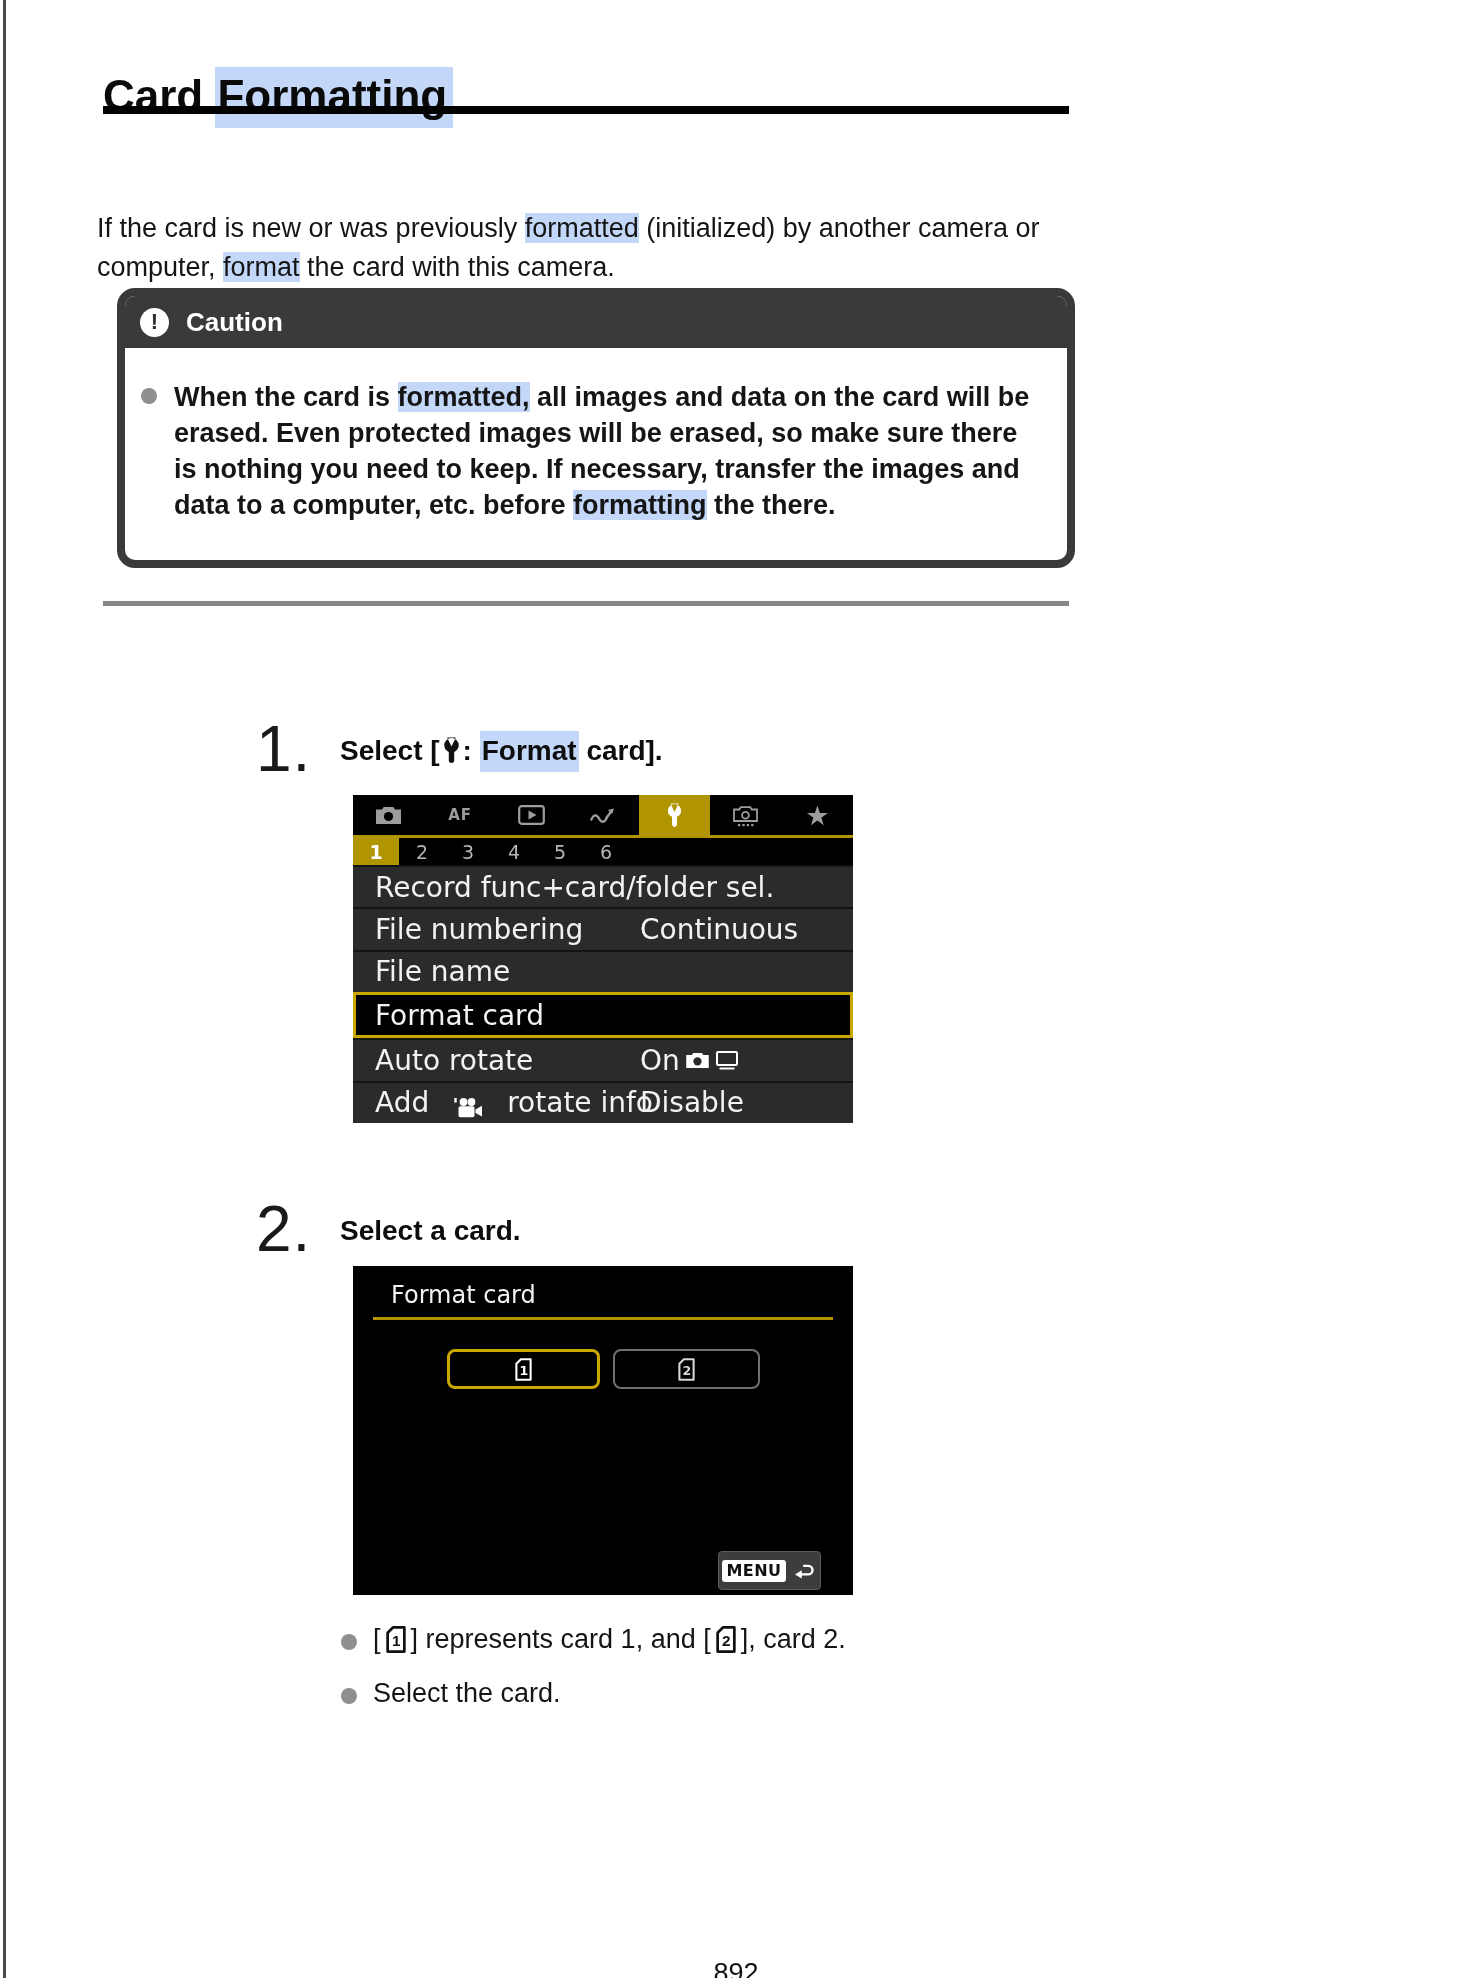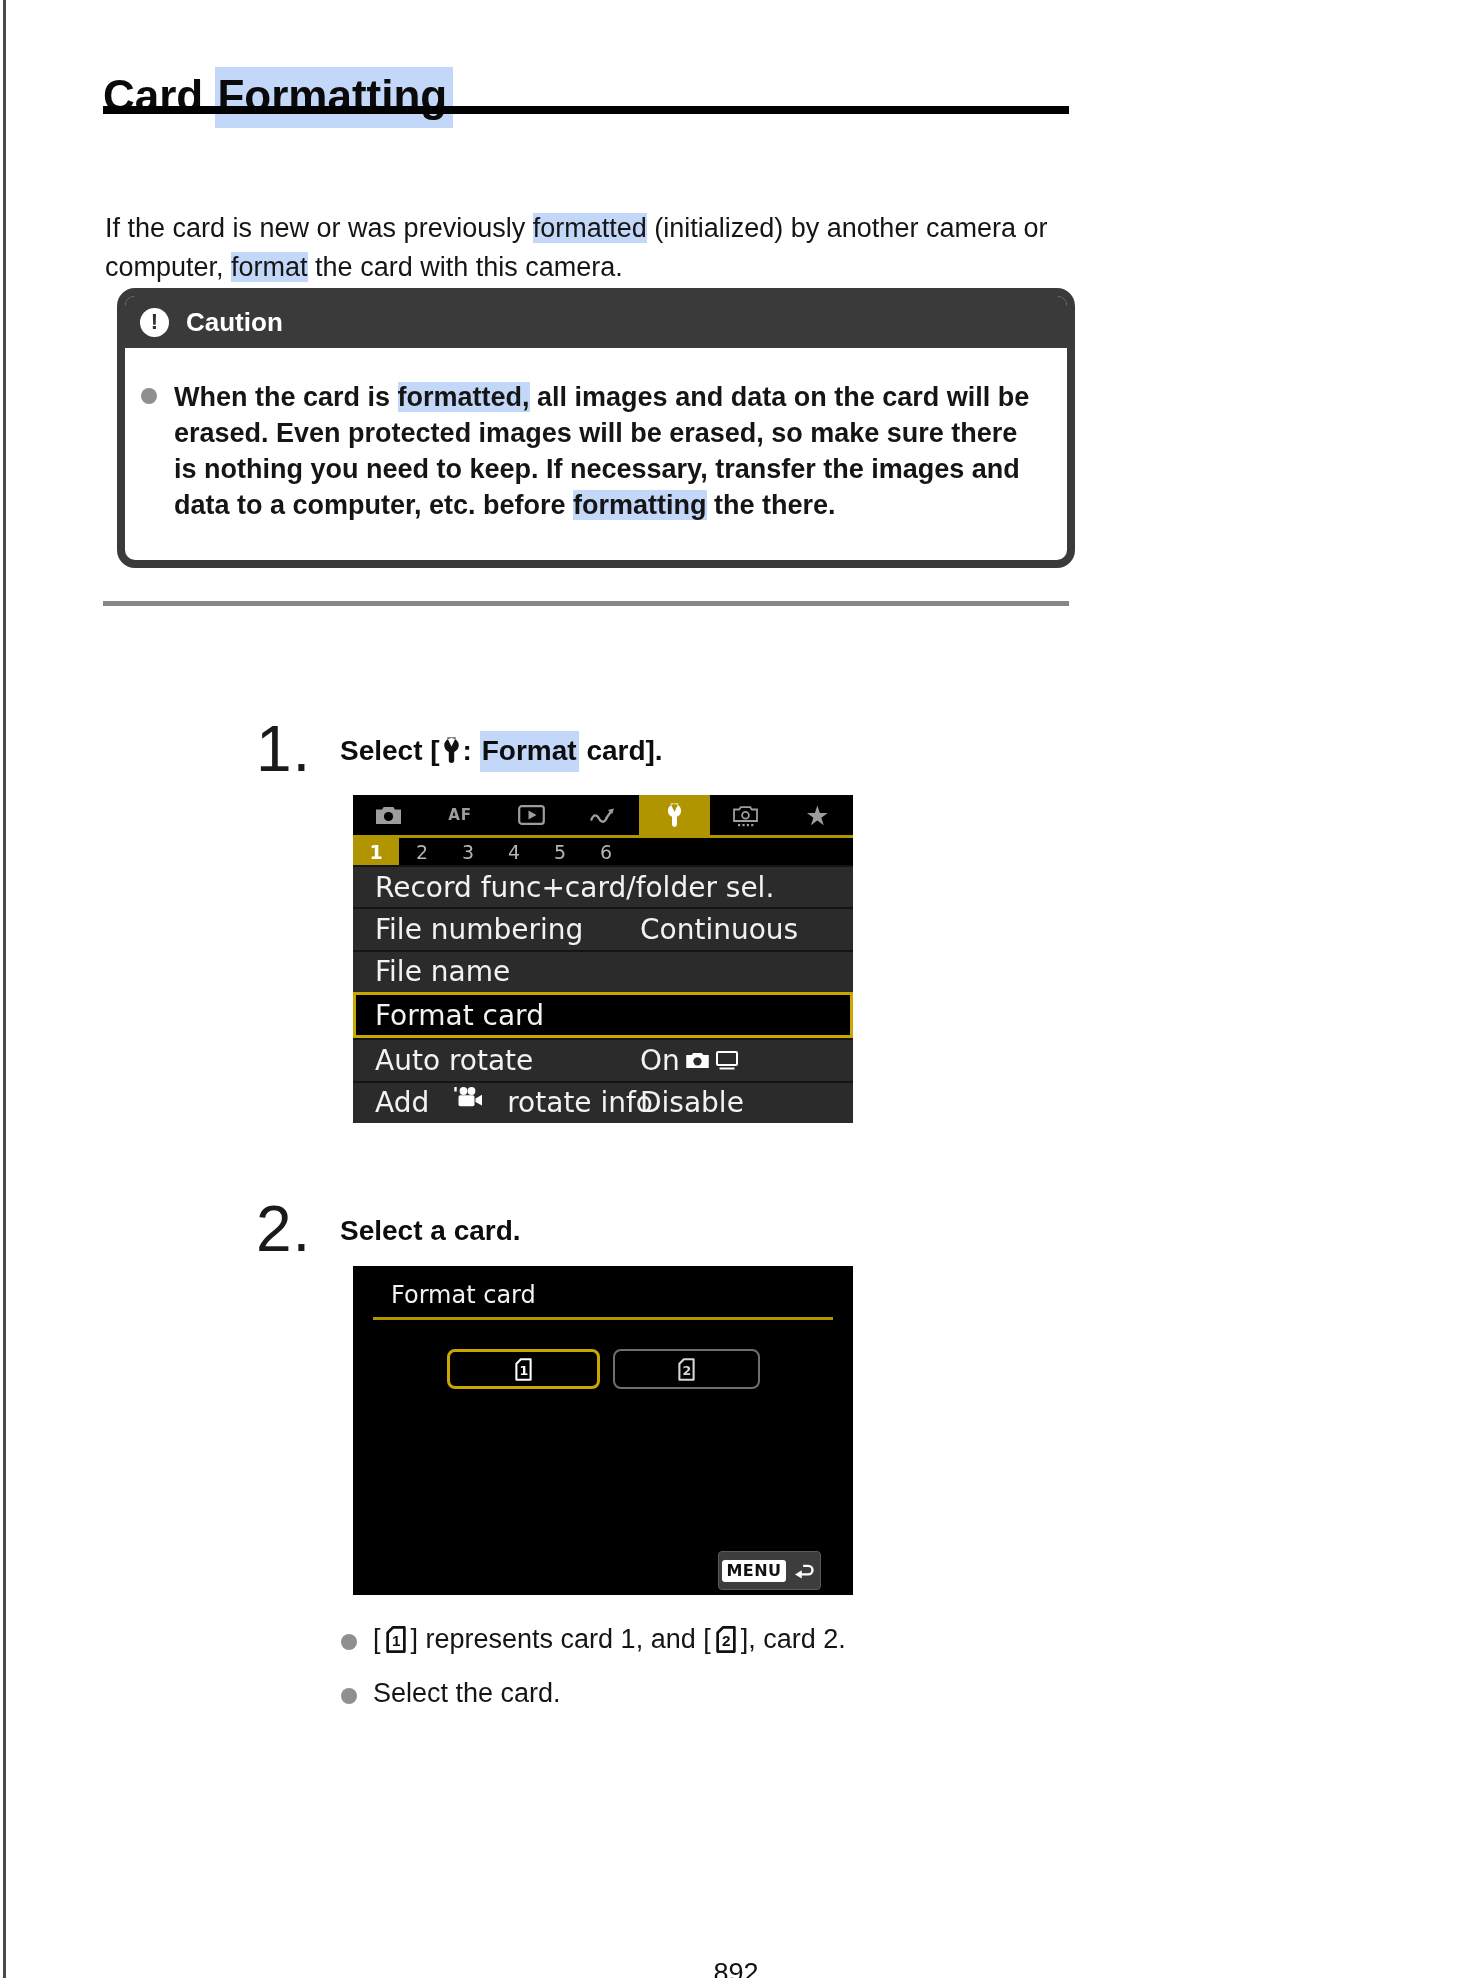--- a/index.html
+++ b/index.html
@@ -6,21 +6,21 @@
   .page{position:relative;width:1472px;height:1978px;background:#fff;overflow:hidden;
         font-family:"Liberation Sans",sans-serif;color:#111;padding-left:40px;}
   .abs{position:absolute;}
   .side-line{left:3px;top:0;width:3px;height:100%;background:#4a4a4a;}
   .hl{background:#c3d7f8;}
   
   .doc-title{left:103px;top:36px;font-size:44px;line-height:62px;font-weight:bold;color:#0a0a0a;white-space:nowrap;}
   .doc-title .hl{padding:4px 6px 8px 2px;}
   .title-rule{left:103px;top:106px;width:966px;height:8px;background:#000;}
   
-  .intro{left:105px;top:182px;width:985px;font-size:27px;line-height:39px;color:#151515;}
+  .intro{left:97px;top:182px;width:985px;font-size:27px;line-height:39px;color:#151515;}
   
   .caution{left:117px;top:288px;width:958px;height:280px;border:8px solid #3a3a3a;border-radius:18px;
            background:#fff;box-sizing:border-box;overflow:hidden;}
   .caution-header{height:52px;background:#3a3a3a;display:flex;align-items:center;gap:17px;padding-left:15px;}
   .caution-icon{width:29px;height:29px;border-radius:50%;background:#fff;display:flex;align-items:center;justify-content:center;}
   .caution-icon span{font-size:22px;font-weight:900;color:#2d2d2d;line-height:1;}
   .caution-label{color:#fff;font-size:26px;font-weight:bold;}
   .caution-body{display:flex;gap:17px;padding:31px 20px 0 16px;}
   .dot{width:16px;height:16px;border-radius:50%;background:#8f8f8f;flex:none;}
   .caution-body .dot{margin-top:9px;}
@@ -46,21 +46,21 @@
   .tab-underline{height:3px;background:#b09500;}
   .numrow{height:27px;display:flex;background:#000;}
   .numcell{width:46px;display:flex;align-items:center;justify-content:center;
            font-size:19px;color:#b5b5b5;}
   .numcell.sel{background:#b09500;color:#fff;font-weight:bold;}
   .menulist{flex:1;display:flex;flex-direction:column;background:#2b2b2b;}
   .mrow{flex:1;display:flex;align-items:center;padding-left:22px;border-top:2px solid #141414;
         font-size:28px;color:#f2f2f2;position:relative;box-sizing:border-box;}
   .mrow .val{position:absolute;left:287px;display:flex;align-items:center;gap:5px;}
   .mrow.sel{background:#000;border:3px solid #c9a700;padding-left:19px;}
-  .mrow .lbl-icons{display:flex;align-items:flex-start;gap:24px;}
+  .mrow .lbl-icons{display:flex;align-items:flex-end;gap:24px;}
   
   .screen2{left:353px;top:1266px;width:500px;height:329px;}
   .s2-title{left:38px;top:15px;font-size:24px;color:#f2f2f2;}
   .s2-line{left:20px;top:51px;width:460px;height:3px;background:#b09500;}
   .cardbtn{position:absolute;top:83px;height:40px;display:flex;align-items:center;justify-content:center;
            border-radius:8px;box-sizing:border-box;}
   .cardbtn.b1{left:94px;width:153px;border:3px solid #c9a700;color:#fff;}
   .cardbtn.b2{left:260px;width:147px;border:2px solid #6f6f6f;color:#d6d6d6;}
   .menu-pill{left:365px;top:285px;width:103px;height:39px;background:#3d3d3d;border:1px solid #5a5a5a;
              border-radius:4px;display:flex;align-items:center;justify-content:center;gap:7px;box-sizing:border-box;}

